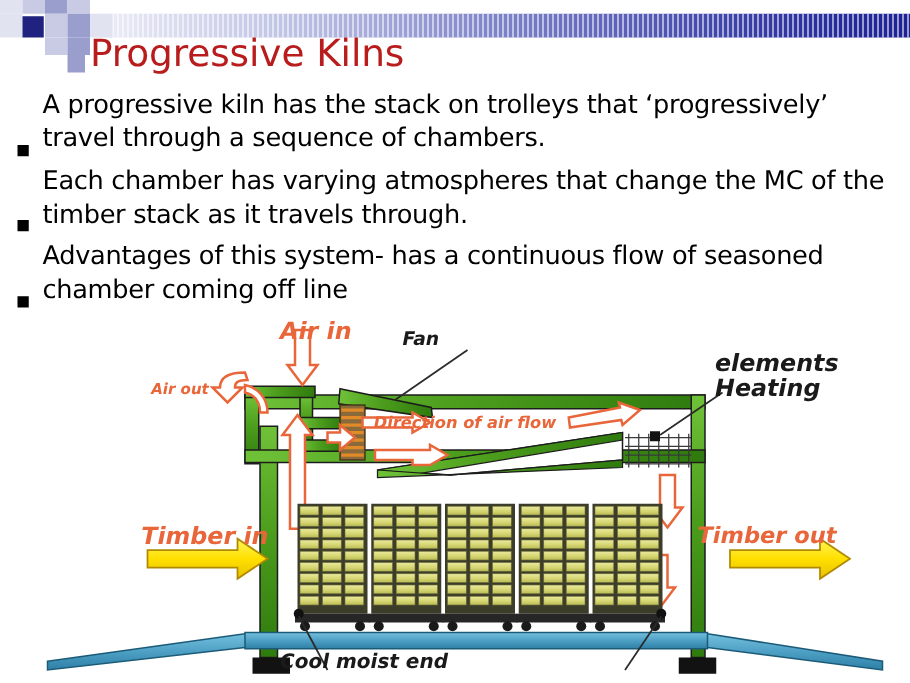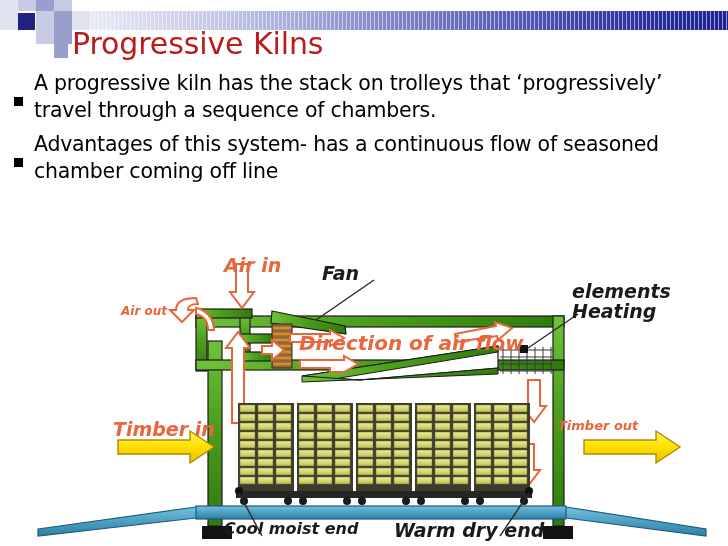--- a/index.html
+++ b/index.html
@@ -70,21 +70,21 @@
   }
 
   
   .bullets {
     position: absolute;
     left: 10px; top: 70px;
     width: 712px;
   }
   .bullet-row {
     display: flex;
-    align-items: center;
+    align-items: flex-end;
     margin-bottom: 6px;
   }
   .bullet-mark {
     width: 9px; height: 9px;
     background: #000000;
     margin: 9px 11px 0 4px;
     flex: 0 0 auto;
   }
   .bullet-text {
     font-size: 20.5px;
@@ -135,20 +135,24 @@
 
   <div class="sq sq-mid" style="left:54px; top:44px; width:14px; height:14px;"></div>
 </div>
 
 <div class="slide-title">Progressive Kilns</div>
 
 <div class="bullets">
   <div class="bullet-row">
     <div class="bullet-mark"></div>
     <div class="bullet-text">A progressive kiln has the stack on trolleys that ‘progressively’ travel through a sequence of chambers.</div>
+  </div>
+  <div class="bullet-row">
+    <div class="bullet-mark"></div>
+    <div class="bullet-text">Each chamber has varying atmospheres that change the MC of the timber stack as it travels through.</div>
   </div>
   <div class="bullet-row">
     <div class="bullet-mark"></div>
     <div class="bullet-text">Advantages of this system- has a continuous flow of seasoned chamber coming off line</div>
   </div>
 </div>
 
 <div class="diagram">
 
   <svg width="728" height="298" viewBox="0 0 728 298">
@@ -470,29 +474,28 @@
     <g stroke="#b08a00" stroke-width="1.4">
       <polygon points="118,192 190,192 190,183 214,199 190,215 190,206 118,206" fill="url(#gYellow)"></polygon>
       <polygon points="584,192 656,192 656,183 680,199 656,215 656,206 584,206" fill="url(#gYellow)"></polygon>
     </g>
   </svg>
 
   <div class="lbl lbl-orange" style="left:224px; top:6px;  font-size:19px;">Air in</div>
 
   <div class="lbl lbl-orange" style="left:121px; top:56px; font-size:12px;">Air out</div>
 
-  <div class="lbl lbl-dark" style="left:322px; top:14px; font-size:19px;">Fan</div>
+  <div class="lbl lbl-dark" style="left:322px; top:14px; font-size:15px;">Fan</div>
 
   <div class="lbl lbl-dark" style="left:572px; top:34px; font-size:19px; line-height:1.05;">
     <div>elements</div>
     <div>Heating</div>
   </div>
 
-  <div class="lbl lbl-orange" style="left:299px; top:83px; font-size:20px;">Direction of air flow</div>
+  <div class="lbl lbl-orange" style="left:299px; top:83px; font-size:13px;">Direction of air flow</div>
 
   <div class="lbl lbl-orange" style="left:113px; top:170px; font-size:19px;">Timber in</div>
 
-  <div class="lbl lbl-orange" style="left:558px; top:170px; font-size:13px;">Timber out</div>
+  <div class="lbl lbl-orange" style="left:558px; top:170px; font-size:18px;">Timber out</div>
 
   <div class="lbl lbl-dark" style="left:224px; top:271px; font-size:16px;">Cool moist end</div>
 
-  <div class="lbl lbl-dark" style="left:394px; top:271px; font-size:19px;">Warm dry end</div>
 </div>
 
 </body></html>

